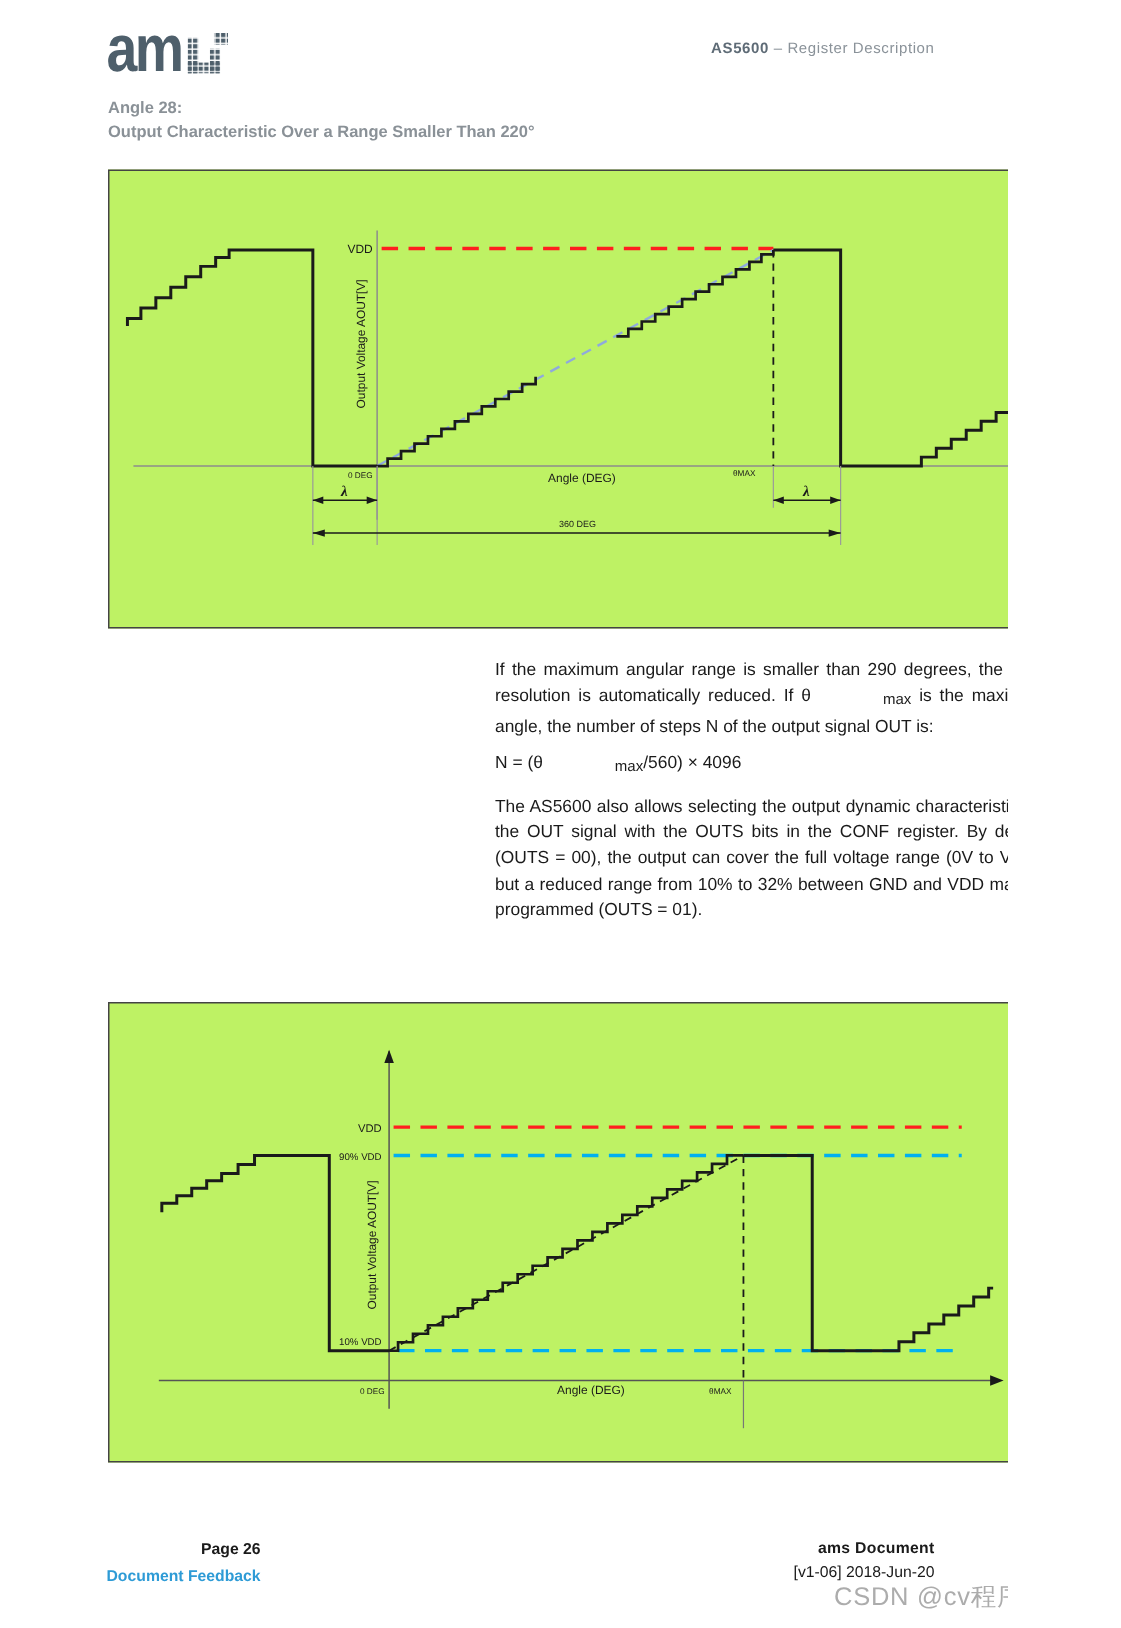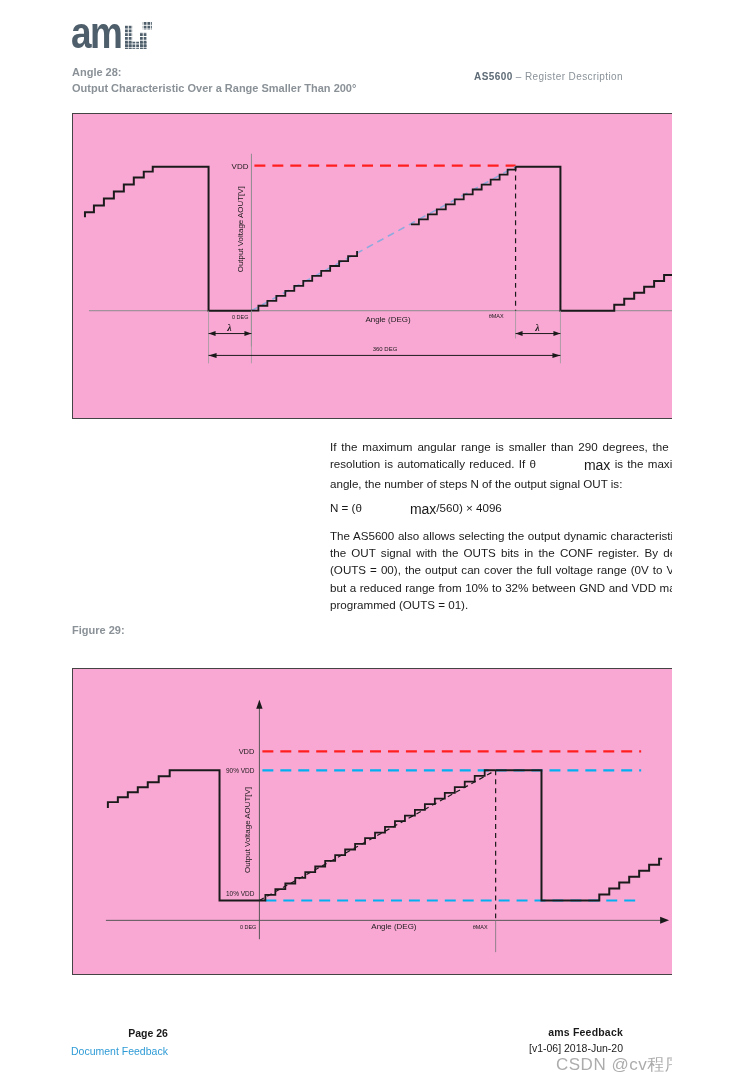--- a/index.html
+++ b/index.html
@@ -8,39 +8,39 @@
     position:relative; width:672px; height:1085px; background:#fff;
     font-family:"Liberation Sans", sans-serif; color:#1a1a1a; overflow:hidden;
   }
   
   .logo { position:absolute; left:71px; top:16px; display:flex; align-items:flex-end; }
   .logo-am {
     font-weight:bold; font-size:44px; line-height:34px; letter-spacing:-2px;
     color:#4E5F6B; display:inline-block; transform:scaleX(.84); transform-origin:left bottom;
   }
   .logo-mark { margin-left:-6px; margin-bottom:1px; }
-  .hdr-right { position:absolute; top:27px; right:49px; font-size:10px; letter-spacing:.4px;margin-top:44px; }
+  .hdr-right { position:absolute; top:27px; right:49px; font-size:10px; letter-spacing:.4px; }
   .hdr-right .prod { font-weight:bold; color:#5E6B76; }
   .hdr-right .doc  { color:#8A9299; }
   
   .fig-title { position:absolute; left:72px; font-size:11px; font-weight:bold; color:#8A9197; line-height:16px; }
   
-  .fig-box { position:absolute; left:72px; width:620px; border:1.5px solid #444; background:#f9a8d4; }
+  .fig-box { position:absolute; left:72px; width:620px; border:1.5px solid #444; background:#bef264; }
   .fig-box svg { display:block; width:100%; height:100%; }
   svg text { font-family:"Liberation Sans", sans-serif; fill:#1a1a1a; }
   svg text.lam { font-family:"Liberation Serif", serif; font-style:italic; font-weight:bold; }
   
   .bodytext { position:absolute; left:330px; top:438px; width:368px; font-size:11.6px; line-height:17.4px; text-align:justify; }
   .bodytext .formula { margin-top:7px; text-align:left; }
   .bodytext .p2 { margin-top:8px; }
-  sub.sm { font-size:14px; vertical-align:-2px;padding-left:48px; }
+  sub.sm { font-size:10px; vertical-align:-2px;padding-left:48px; }
   
   .ftr-left  { position:absolute; left:71px; top:1024px; font-size:10.5px; line-height:18px; }
   .ftr-left .pg { font-weight:bold;text-align:right; }
-  .ftr-left .fb { color:#2E9BD6; cursor:pointer; }
+  .ftr-left .fb { color:#2E9BD6; cursor:pointer;font-weight:bold; }
   .ftr-right { position:absolute; right:49px; top:1024px; font-size:10.5px; line-height:16px; text-align:right; }
   .ftr-right .brand { font-weight:bold; letter-spacing:.2px; }
   .watermark { position:absolute; left:556px; top:1053px; font-size:17px; color:rgba(158,158,158,.85); white-space:nowrap; letter-spacing:.5px; }
 </style>
 </head>
 <body>
 
 <div class="page">
 
   <div class="logo">
@@ -57,21 +57,21 @@
       <rect x="17" y="0" width="9" height="7.5" fill="url(#pxg)"></rect>
     </svg>
   </div>
   <div class="hdr-right">
     <span class="prod">AS5600</span>
     <span class="doc"> <span>–</span> <span>Register Description</span></span>
   </div>
 
   <div class="fig-title" style="top:64px;">
     <div>Angle 28:</div>
-    <div>Output Characteristic Over a Range Smaller Than 200°</div>
+    <div>Output Characteristic Over a Range Smaller Than 220°</div>
   </div>
 
   <div class="fig-box" style="top:113px; height:306px;">
     <svg viewBox="0 0 620 306" preserveAspectRatio="none">
 
       <line x1="16" y1="198" x2="610" y2="198" stroke="#8c8c8c" stroke-width="1"></line>
       <polygon points="609,194.5 618,198 609,201.5" fill="#1a1a1a"></polygon>
       <line x1="179" y1="40" x2="179" y2="234" stroke="#8c8c8c" stroke-width="1"></line>
 
       <line x1="182" y1="52" x2="444" y2="52" stroke="#FF1F1F" stroke-width="2.2" stroke-dasharray="11 7"></line>
@@ -122,21 +122,20 @@
     </svg>
   </div>
 
   <div class="bodytext">
     <div class="p1"><span>If the maximum angular range is smaller than 290 degrees, the DAC resolution is automatically reduced. If θ</span><sub class="sm">max</sub><span> is the maximum angle, the number of steps N of the output signal OUT is:</span></div>
     <div class="formula"><span>N = (θ</span><sub class="sm">max</sub><span>/560) × 4096</span></div>
     <div class="p2">The AS5600 also allows selecting the output dynamic characteristics of the OUT signal with the OUTS bits in the CONF register. By default (OUTS = 00), the output can cover the full voltage range (0V to VDD), but a reduced range from 10% to 32% between GND and VDD may be programmed (OUTS = 01).</div>
   </div>
 
   <div class="fig-title" style="top:622px;">
-    <div>Figure 29:</div>
   </div>
 
   <div class="fig-box" style="top:668px; height:307px;">
     <svg viewBox="0 0 620 307" preserveAspectRatio="none">
 
       <line x1="187" y1="32" x2="187" y2="272" stroke="#555" stroke-width="1"></line>
       <polygon points="183.8,40 187,31 190.2,40" fill="#1a1a1a"></polygon>
       <line x1="33" y1="253" x2="590" y2="253" stroke="#555" stroke-width="1"></line>
       <polygon points="589,249.5 598,253 589,256.5" fill="#1a1a1a"></polygon>
 
@@ -163,18 +162,18 @@
       <text x="322" y="262" text-anchor="middle" font-size="8">Angle (DEG)</text>
       <text x="416" y="262" text-anchor="end" font-size="5.5">θMAX</text>
     </svg>
   </div>
 
   <div class="ftr-left">
     <div class="pg">Page 26</div>
     <div class="fb">Document Feedback</div>
   </div>
   <div class="ftr-right">
-    <div class="brand">ams Feedback</div>
+    <div class="brand">ams Document</div>
     <div class="ver">[v1-06] 2018-Jun-20</div>
   </div>
   <div class="watermark">CSDN @cv程序猿啊</div>
 
 </div>
 
 </body></html>

